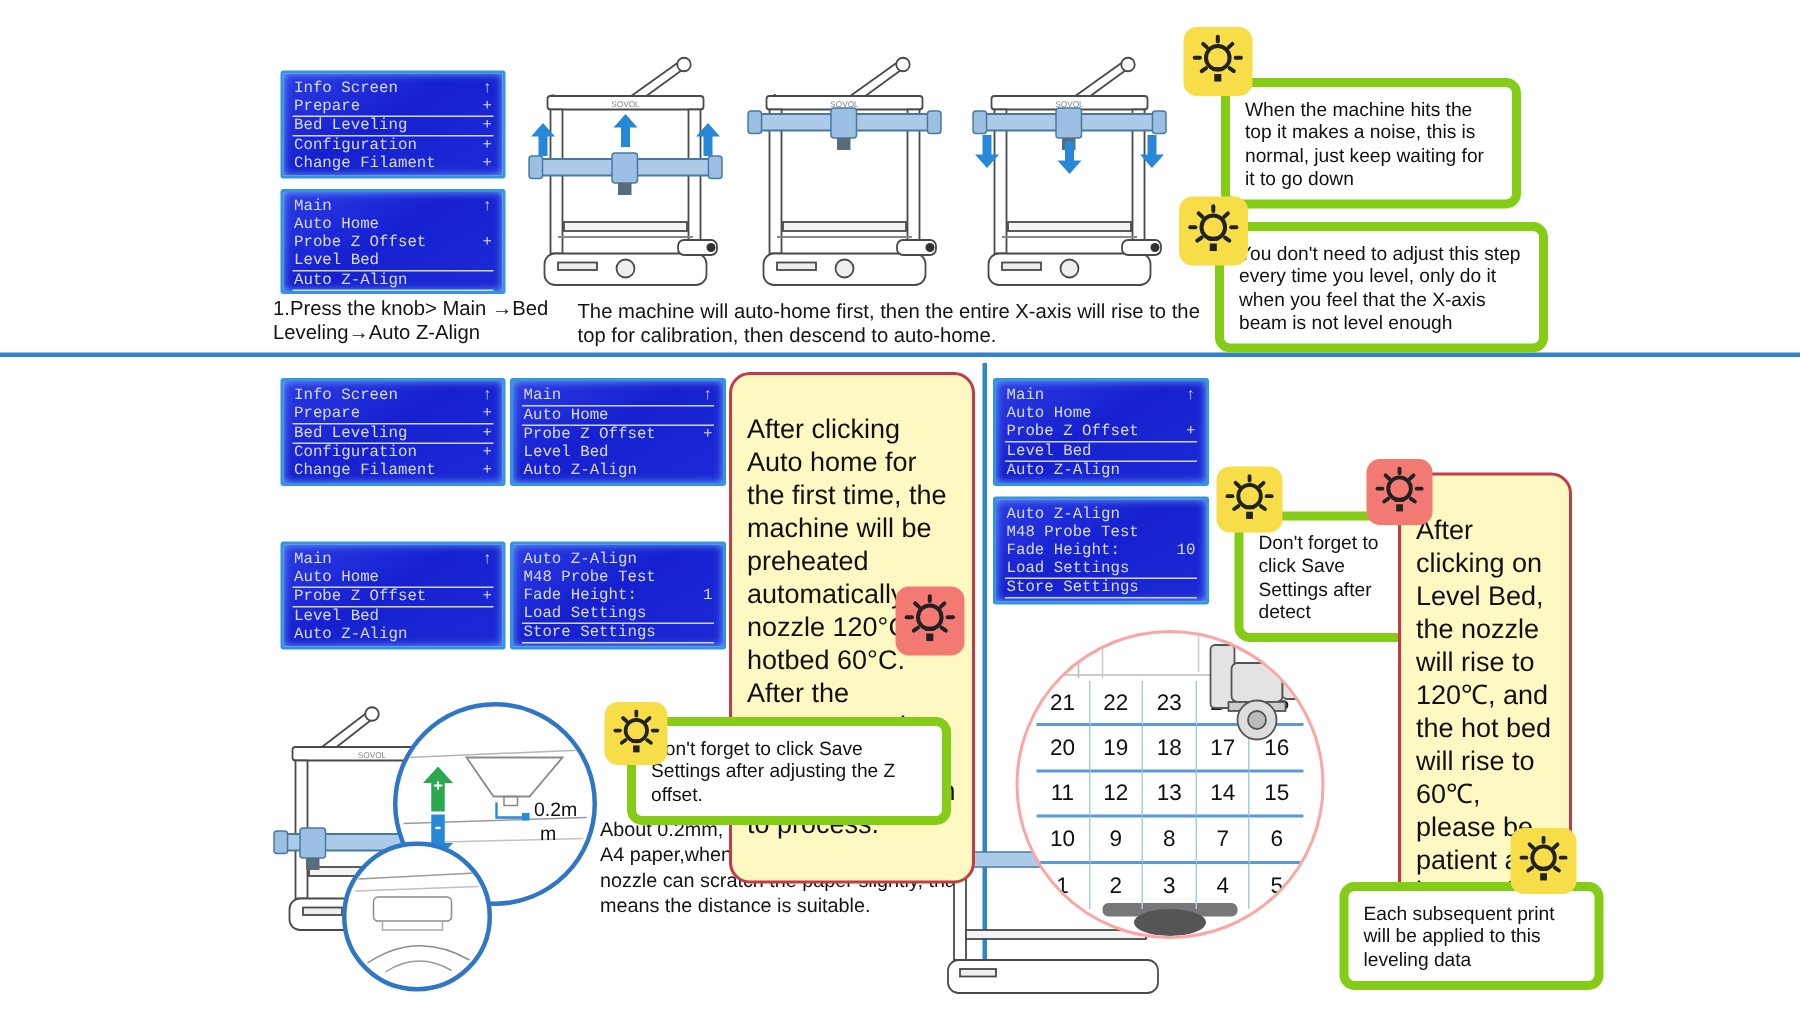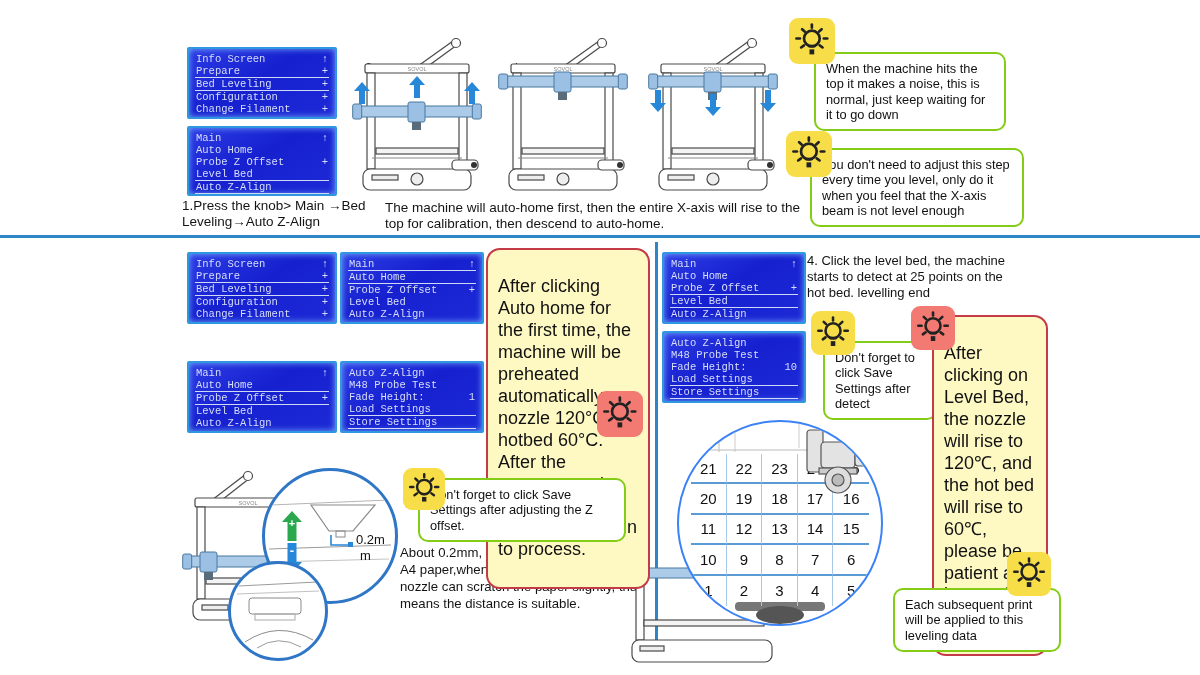--- a/index.html
+++ b/index.html
@@ -15,31 +15,31 @@
        border:2px solid #2f96e0;box-shadow:inset 0 0 6px rgba(130,195,255,.85);border-radius:2px;
        padding:4px 6px;color:#d6defa;font-family:Liberation Mono, monospace;font-size:10.5px;
        display:flex;flex-direction:column;justify-content:space-between;box-sizing:border-box}
   .lrow{display:flex;justify-content:space-between;align-items:center;height:12px;padding:0 1px}
   .lrow.u{border-bottom:1px solid #cfd8f4}
   .sfx{margin-left:4px}
   
   .hdiv{position:absolute;left:0;top:235px;width:1200px;height:3px;background:#2e86c8}
   .vdiv{position:absolute;left:655px;top:242px;width:3px;height:398px;background:#2e86c8}
   
-  .tipbox{position:absolute;background:#fff;border:2px solid #84cc16;border-radius:10px;
+  .tipbox{position:absolute;background:#fff;border:6px solid #84cc16;border-radius:10px;
           padding:7px 10px;font-size:12.8px;line-height:1.2;color:#111;z-index:2}
   .notebox{position:absolute;background:#fef9c3;border:2px solid #c43a46;border-radius:14px;
            padding:26px 10px;font-size:18px;line-height:1.22;color:#111;z-index:2}
   .chip{position:absolute;border-radius:9px;display:flex;align-items:center;justify-content:center;z-index:3}
   .chip svg{width:82%;height:82%}
   .chip.y{background:#f7de49}
   .chip.r{background:#f37a72}
   
   .bedcircle{position:absolute;left:677px;top:420px;width:202px;height:202px;border-radius:50%;
-             border:2px solid #3b82f6;background:#fff;overflow:hidden;z-index:2}
+             border:2px solid #fca5a5;background:#fff;overflow:hidden;z-index:2}
   .bgrid{position:absolute;left:12px;top:32px;width:178px;height:152px;display:grid;
          grid-template-columns:repeat(5,1fr);grid-template-rows:repeat(5,1fr)}
   .gc{display:flex;align-items:center;justify-content:center;font-size:15px;color:#111;
       border-right:1px solid #a9c9e8;border-bottom:2px solid #5b9bd5}
   .gc:nth-child(5n){border-right:none}
   .gc:nth-child(n+21){border-bottom:none}
   .smallcircle{position:absolute;border-radius:50%;border:3px solid #2f76c6;background:#fff;
                overflow:hidden;z-index:2}
   .defs{position:absolute;width:0;height:0;overflow:hidden}
 </style>
@@ -342,21 +342,20 @@
     <div class="lrow u">
         <span>Level Bed</span>
         <span class="sfx"></span>
       </div>
     <div class="lrow">
         <span>Auto Z-Align</span>
         <span class="sfx"></span>
       </div>
   </div>
 
-  <div class="txt" style="left:807px;top:253px;width:210px;font-size:13px">4. Click the level bed, the machine starts to detect at 25 points on the hot bed. levelling end</div>
 
   <div class="lcd" style="left:662px;top:331px;width:144px;height:72px">
     <div class="lrow">
         <span>Auto Z-Align</span>
         <span class="sfx"></span>
       </div>
     <div class="lrow">
         <span>M48 Probe Test</span>
         <span class="sfx"></span>
       </div>

